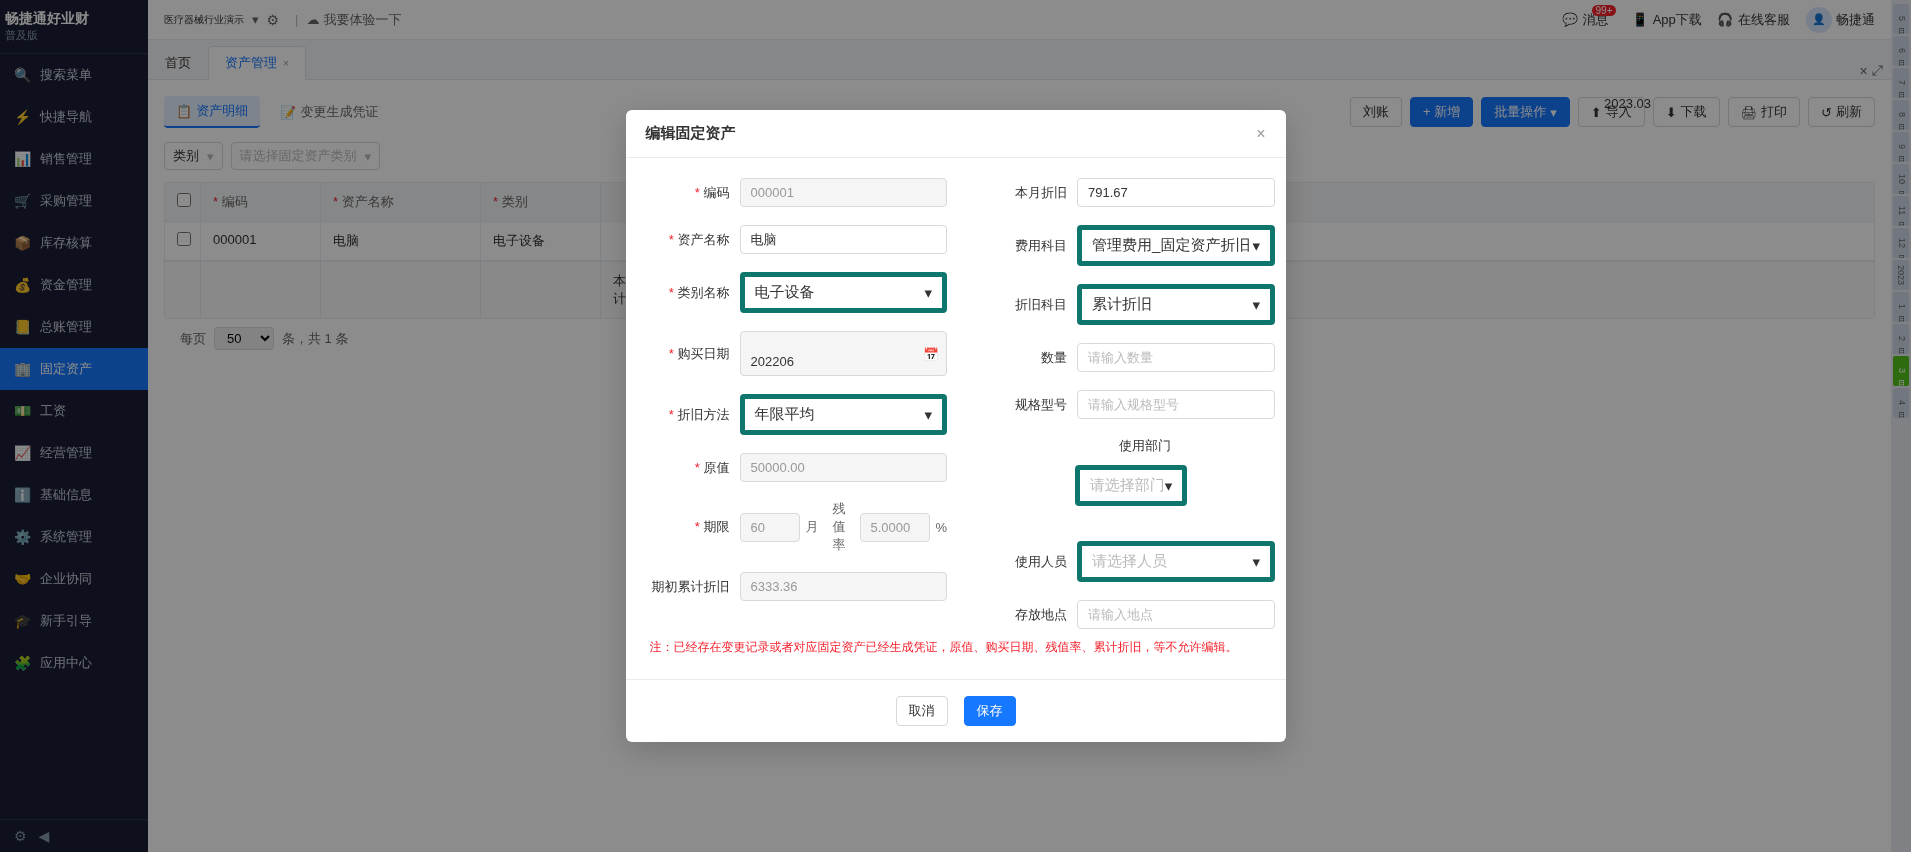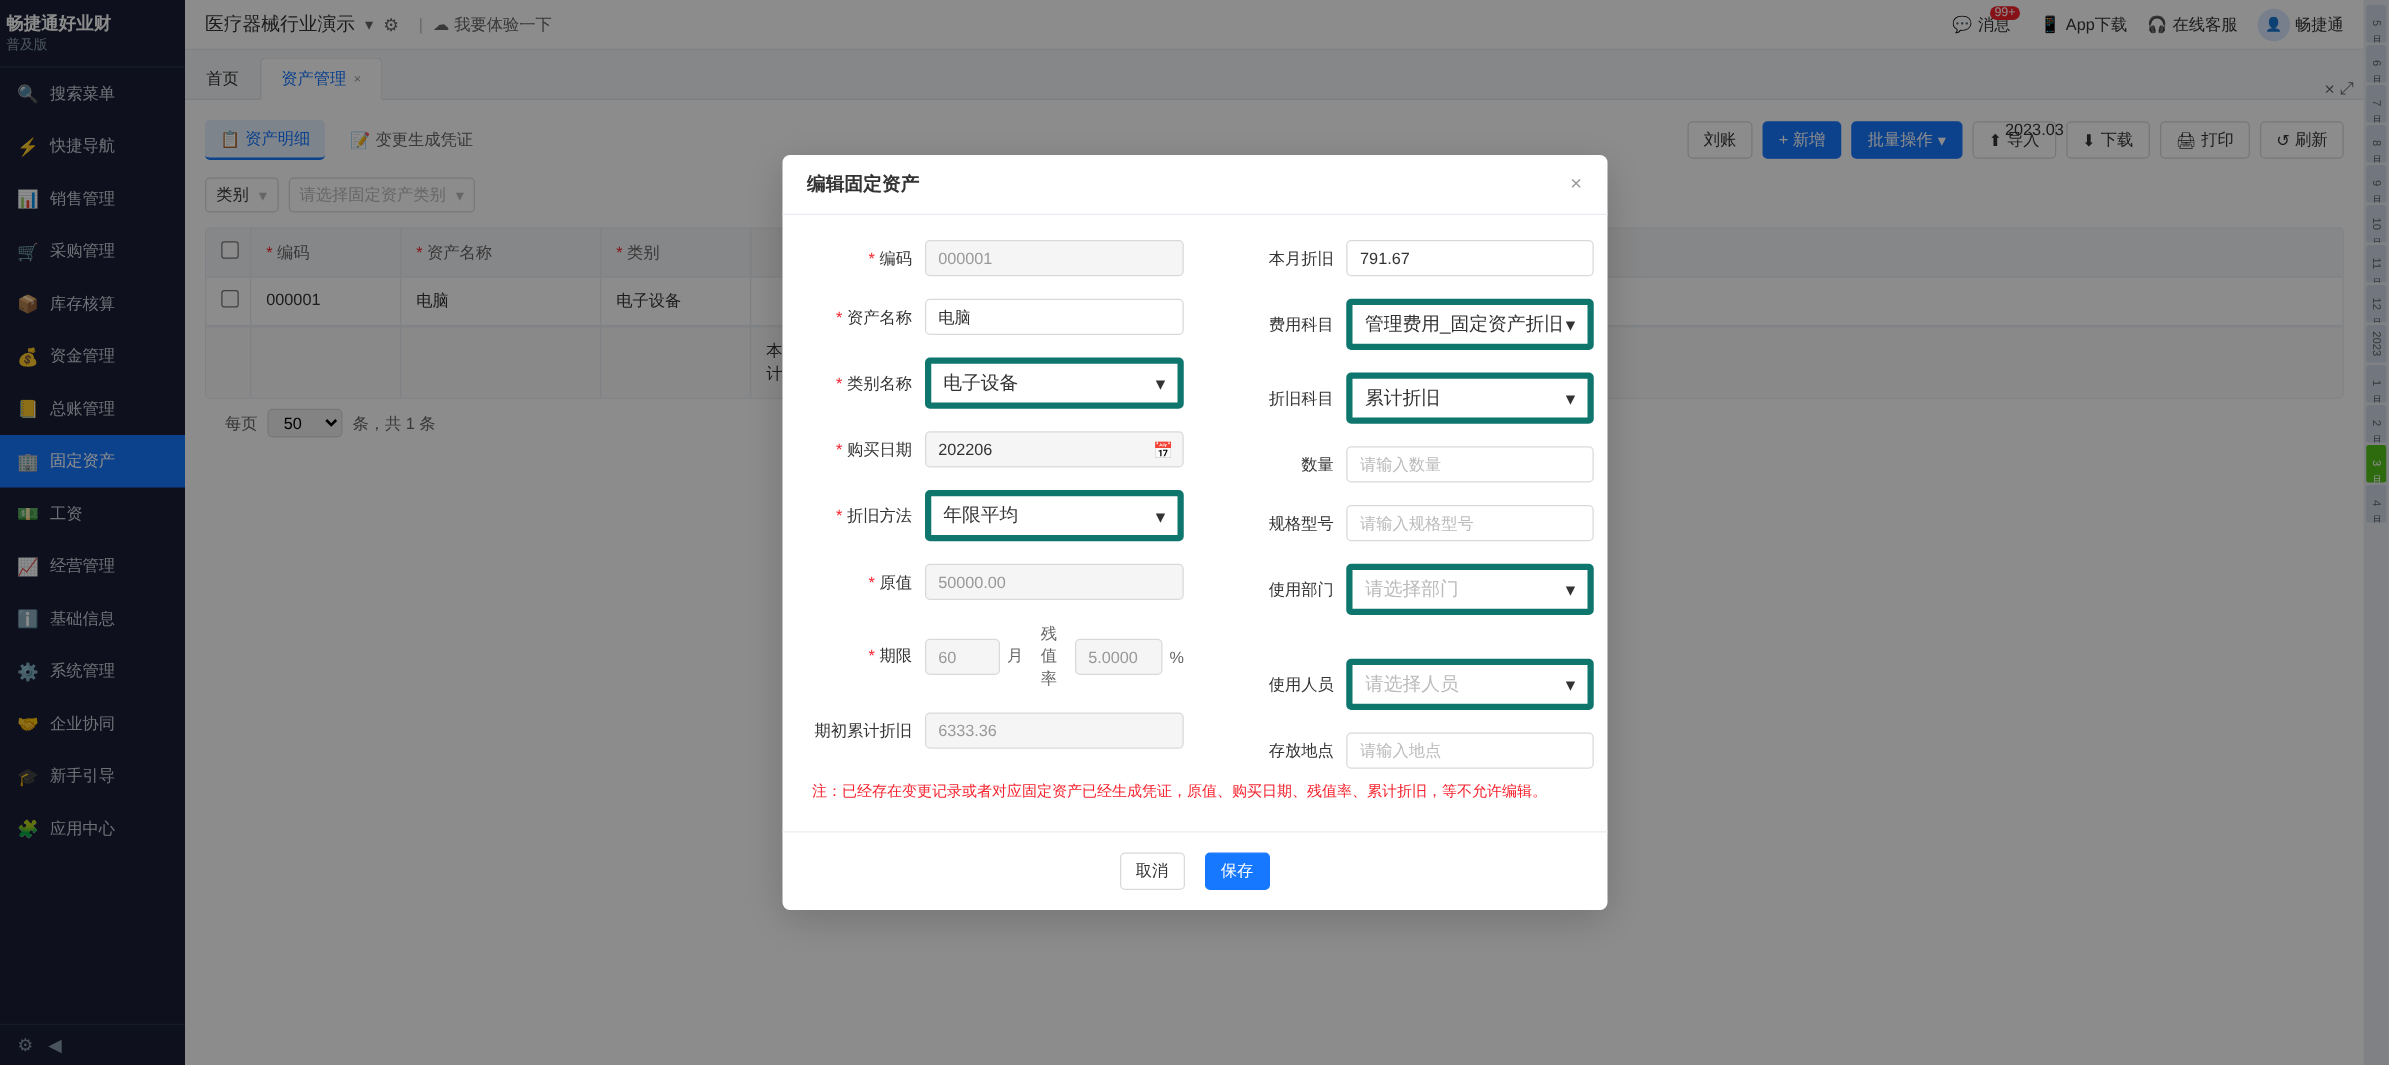--- a/index.html
+++ b/index.html
@@ -20,21 +20,21 @@
     .sidebar-item-label { font-size: 13px; }
     .sidebar-bottom { padding: 8px 14px; border-top: 1px solid #2a3350; display: flex; align-items: center; gap: 12px; }
     .sidebar-bottom-icon { color: #8899aa; cursor: pointer; font-size: 14px; }
 
     
     .main-area { flex: 1; display: flex; flex-direction: column; }
 
     
     .topbar { height: 40px; background: #fff; display: flex; align-items: center; padding: 0 16px; gap: 16px; border-bottom: 1px solid #e8ecf0; flex-shrink: 0; }
     .topbar-left { display: flex; align-items: center; gap: 8px; flex: 1; }
-    .topbar-title { font-size: 15px; color: #333; }
+    .topbar-title { font-size: 10px; color: #333; }
     .topbar-dropdown { color: #666; cursor: pointer; }
     .topbar-gear { color: #666; cursor: pointer; font-size: 14px; }
     .topbar-experience { display: flex; align-items: center; gap: 4px; color: #666; font-size: 13px; cursor: pointer; }
     .topbar-right { display: flex; align-items: center; gap: 16px; }
     .topbar-right-item { display: flex; align-items: center; gap: 4px; color: #333; font-size: 13px; cursor: pointer; position: relative; }
     .badge { background: #f5222d; color: #fff; border-radius: 10px; padding: 0 4px; font-size: 10px; position: absolute; top: -6px; right: -8px; }
     .topbar-avatar { width: 26px; height: 26px; background: #d9e8ff; border-radius: 50%; display: flex; align-items: center; justify-content: center; font-size: 11px; color: #1677ff; }
 
     
     .tabs-bar { height: 40px; background: #f5f6f8; display: flex; align-items: flex-end; padding: 0 0 0 0; border-bottom: 1px solid #e0e4ea; flex-shrink: 0; }
@@ -95,21 +95,21 @@
     .form-row { display: flex; align-items: center; gap: 10px; }
     .form-label { width: 80px; text-align: right; color: #333; font-size: 13px; flex-shrink: 0; }
     .form-label.required::before { content: '* '; color: #f5222d; }
     .form-input { flex: 1; border: 1px solid #d9d9d9; border-radius: 4px; padding: 6px 10px; font-size: 13px; color: #333; outline: none; background: #fff; }
     .form-input.readonly { background: #f5f5f5; color: #999; }
     .form-input::placeholder { color: #bbb; }
     .form-select { flex: 1; border: 5px solid #0f766e; border-radius: 4px; padding: 6px 10px; font-size: 15px; color: #333; background: #fff; display: flex; align-items: center; justify-content: space-between; cursor: pointer; }
     .form-select-text { color: #333; }
     .form-select-placeholder { color: #bbb; }
     .form-input-with-icon { flex: 1; position: relative; }
-    .form-input-with-icon input { width: 100%; border: 1px solid #d9d9d9; border-radius: 4px; padding: 6px 30px 6px 10px; font-size: 13px; color: #333; outline: none; background: #f5f5f5; }
+    .form-input-with-icon input { width: 100%; border: 1px solid #d9d9d9; border-radius: 4px; padding: 22px 30px 6px 10px; font-size: 13px; color: #333; outline: none; background: #f5f5f5; }
     .form-input-icon { position: absolute; right: 8px; top: 50%; transform: translateY(-50%); color: #999; font-size: 13px; }
     .form-row-inline { display: flex; align-items: center; gap: 6px; }
     .form-unit { color: #666; font-size: 13px; }
     .form-note { font-size: 12px; color: #f5222d; padding: 8px 0 0 0; line-height: 1.8; }
     .divider-v { width: 1px; background: #e8ecf0; margin: 0 20px; }
   </style>
 </head>
 <body>
 
 <div class="app-container">
@@ -455,21 +455,21 @@
           <div class="form-row" style="margin-bottom:18px;">
             <span class="form-label">数量</span>
             <input class="form-input" type="text" placeholder="请输入数量" style="">
           </div>
 
           <div class="form-row" style="margin-bottom:18px;">
             <span class="form-label">规格型号</span>
             <input class="form-input" type="text" placeholder="请输入规格型号" style="">
           </div>
 
-          <div class="form-row" style="margin-bottom:35px;">
+          <div class="form-row" style="margin-bottom:35px;flex-direction:column;">
             <span class="form-label">使用部门</span>
             <div class="form-select">
               <span class="form-select-placeholder">请选择部门</span>
               <span>▾</span>
             </div>
           </div>
 
           <div class="form-row" style="margin-bottom:18px;">
             <span class="form-label">使用人员</span>
             <div class="form-select">

